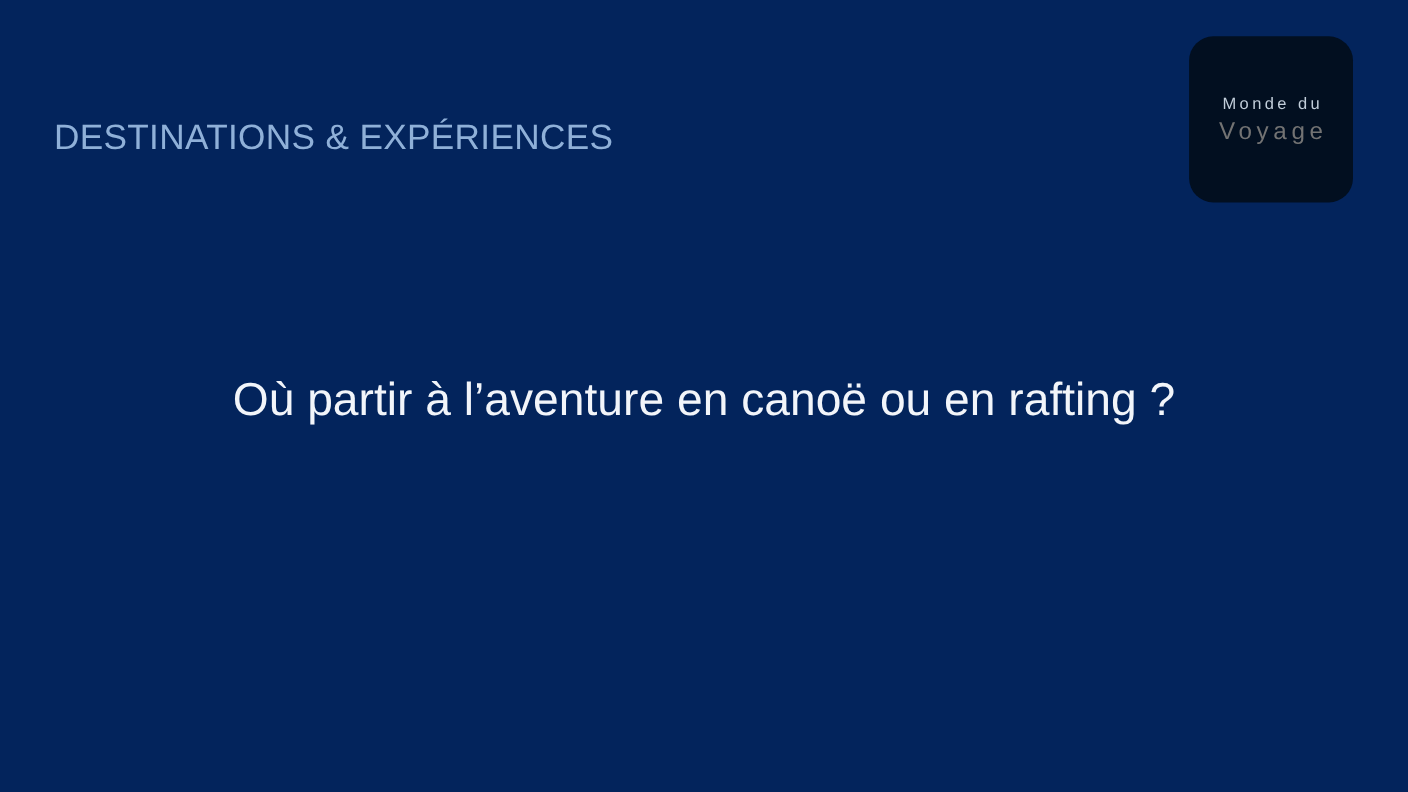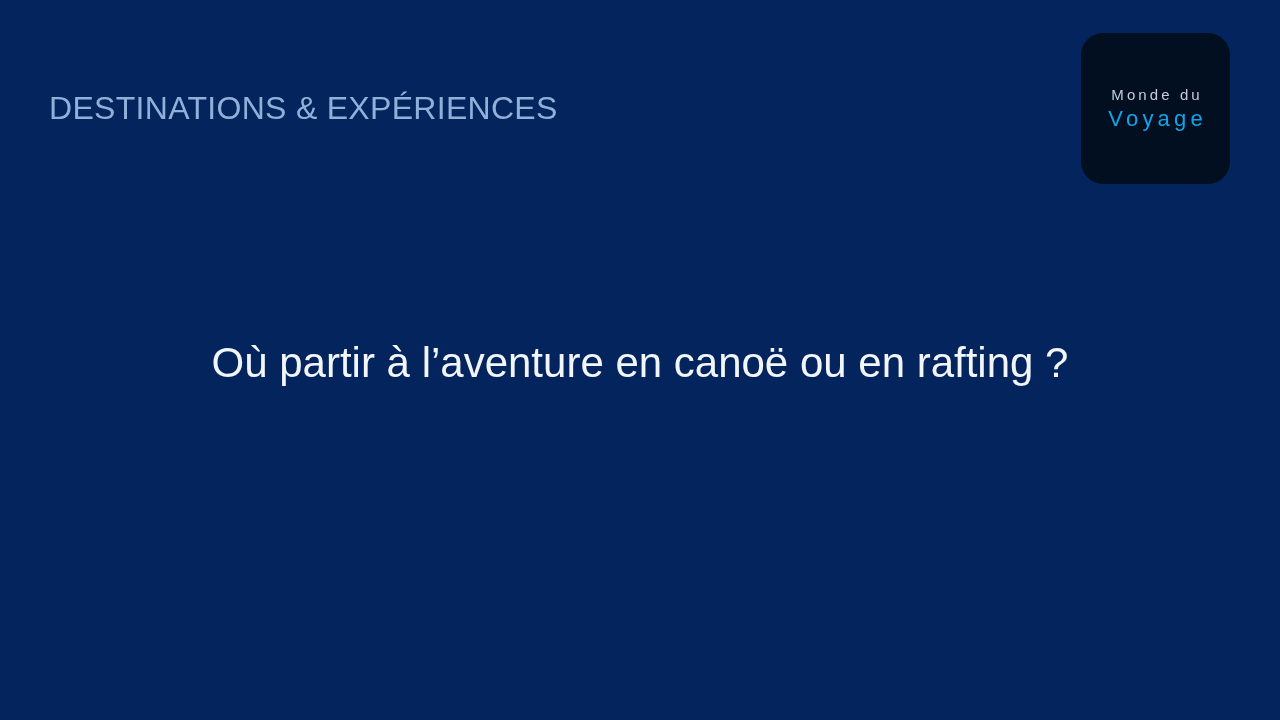--- a/index.html
+++ b/index.html
@@ -32,20 +32,21 @@
     height: 44px;
   }
   #section-title {
     font-family: "Liberation Sans", sans-serif;
     font-size: 32px;
     line-height: 40px;
     font-weight: 400;
     letter-spacing: 0.3px;
     color: #8fb0d8;
     white-space: nowrap;
+    margin-top: 16px;
   }
 
   
   #logo-box {
     position: absolute;
     left: 1081px;
     top: 33px;
     width: 149px;
     height: 151px;
     background: #020f20;
@@ -63,21 +64,21 @@
     letter-spacing: 3.1px;
     color: #c2ceda;
     white-space: nowrap;
     text-indent: 3.1px;
   }
   #logo-line-bottom {
     font-family: "Liberation Sans", sans-serif;
     font-size: 22px;
     line-height: 27px;
     letter-spacing: 4.2px;
-    color: #0ea5e9;
+    color: #737373;
     white-space: nowrap;
     text-indent: 4.2px;
     margin-top: 1px;
   }
 
   
   #main-area {
     position: absolute;
     left: 0;
     top: 332px;

